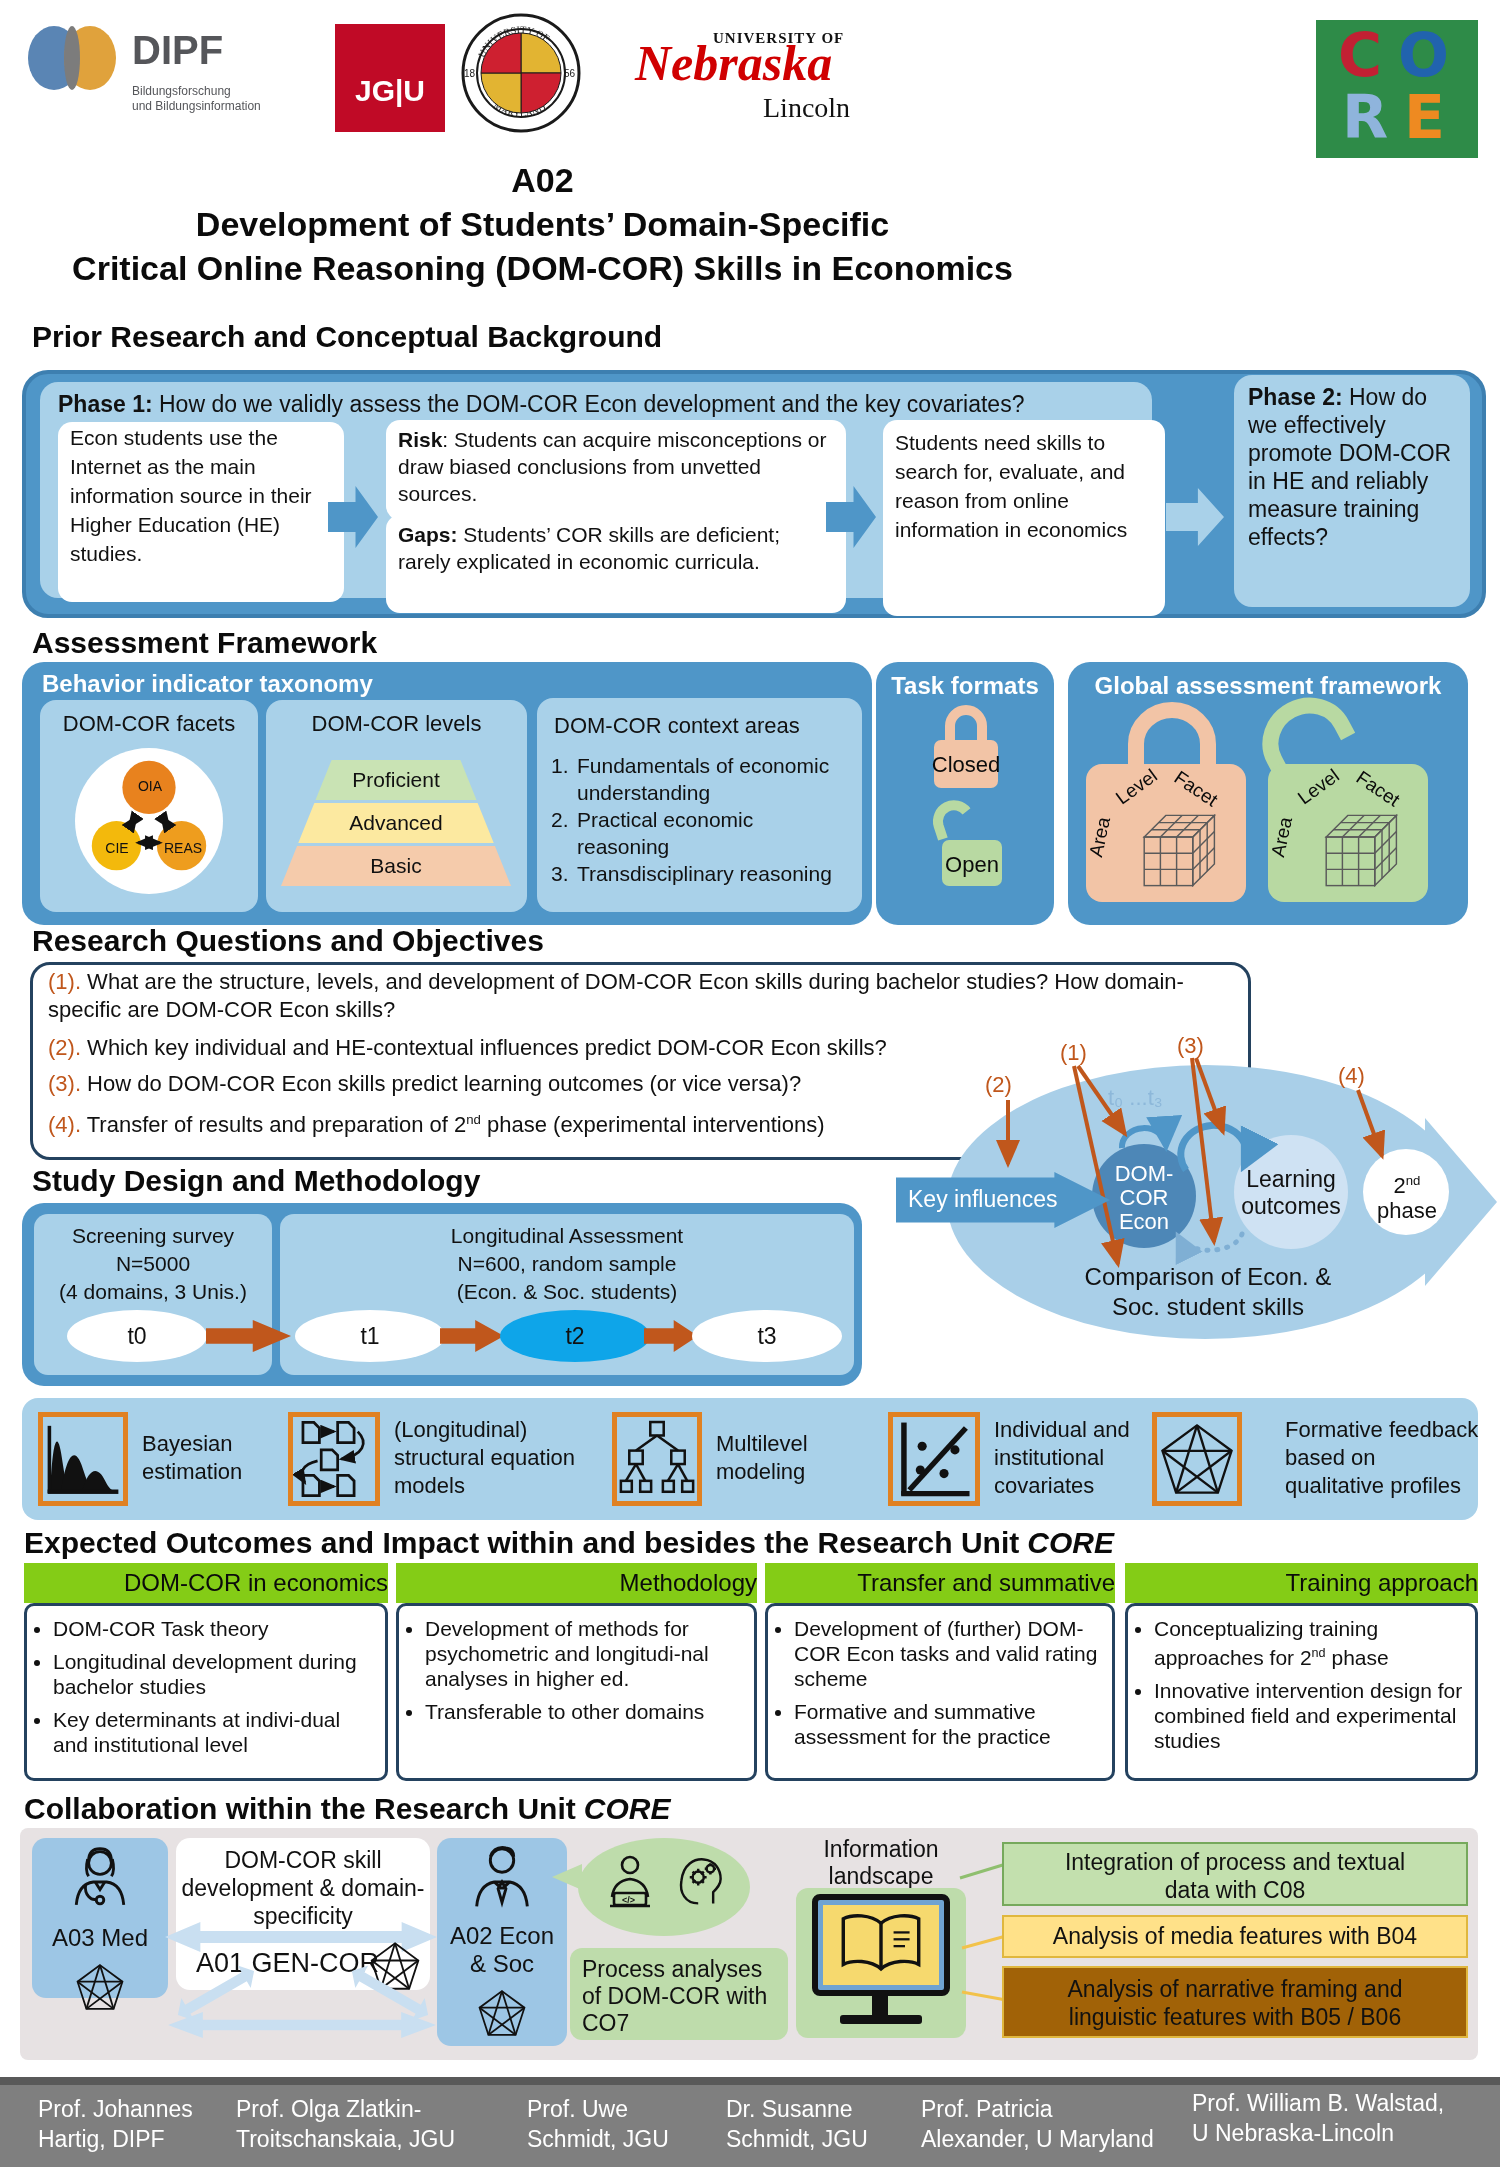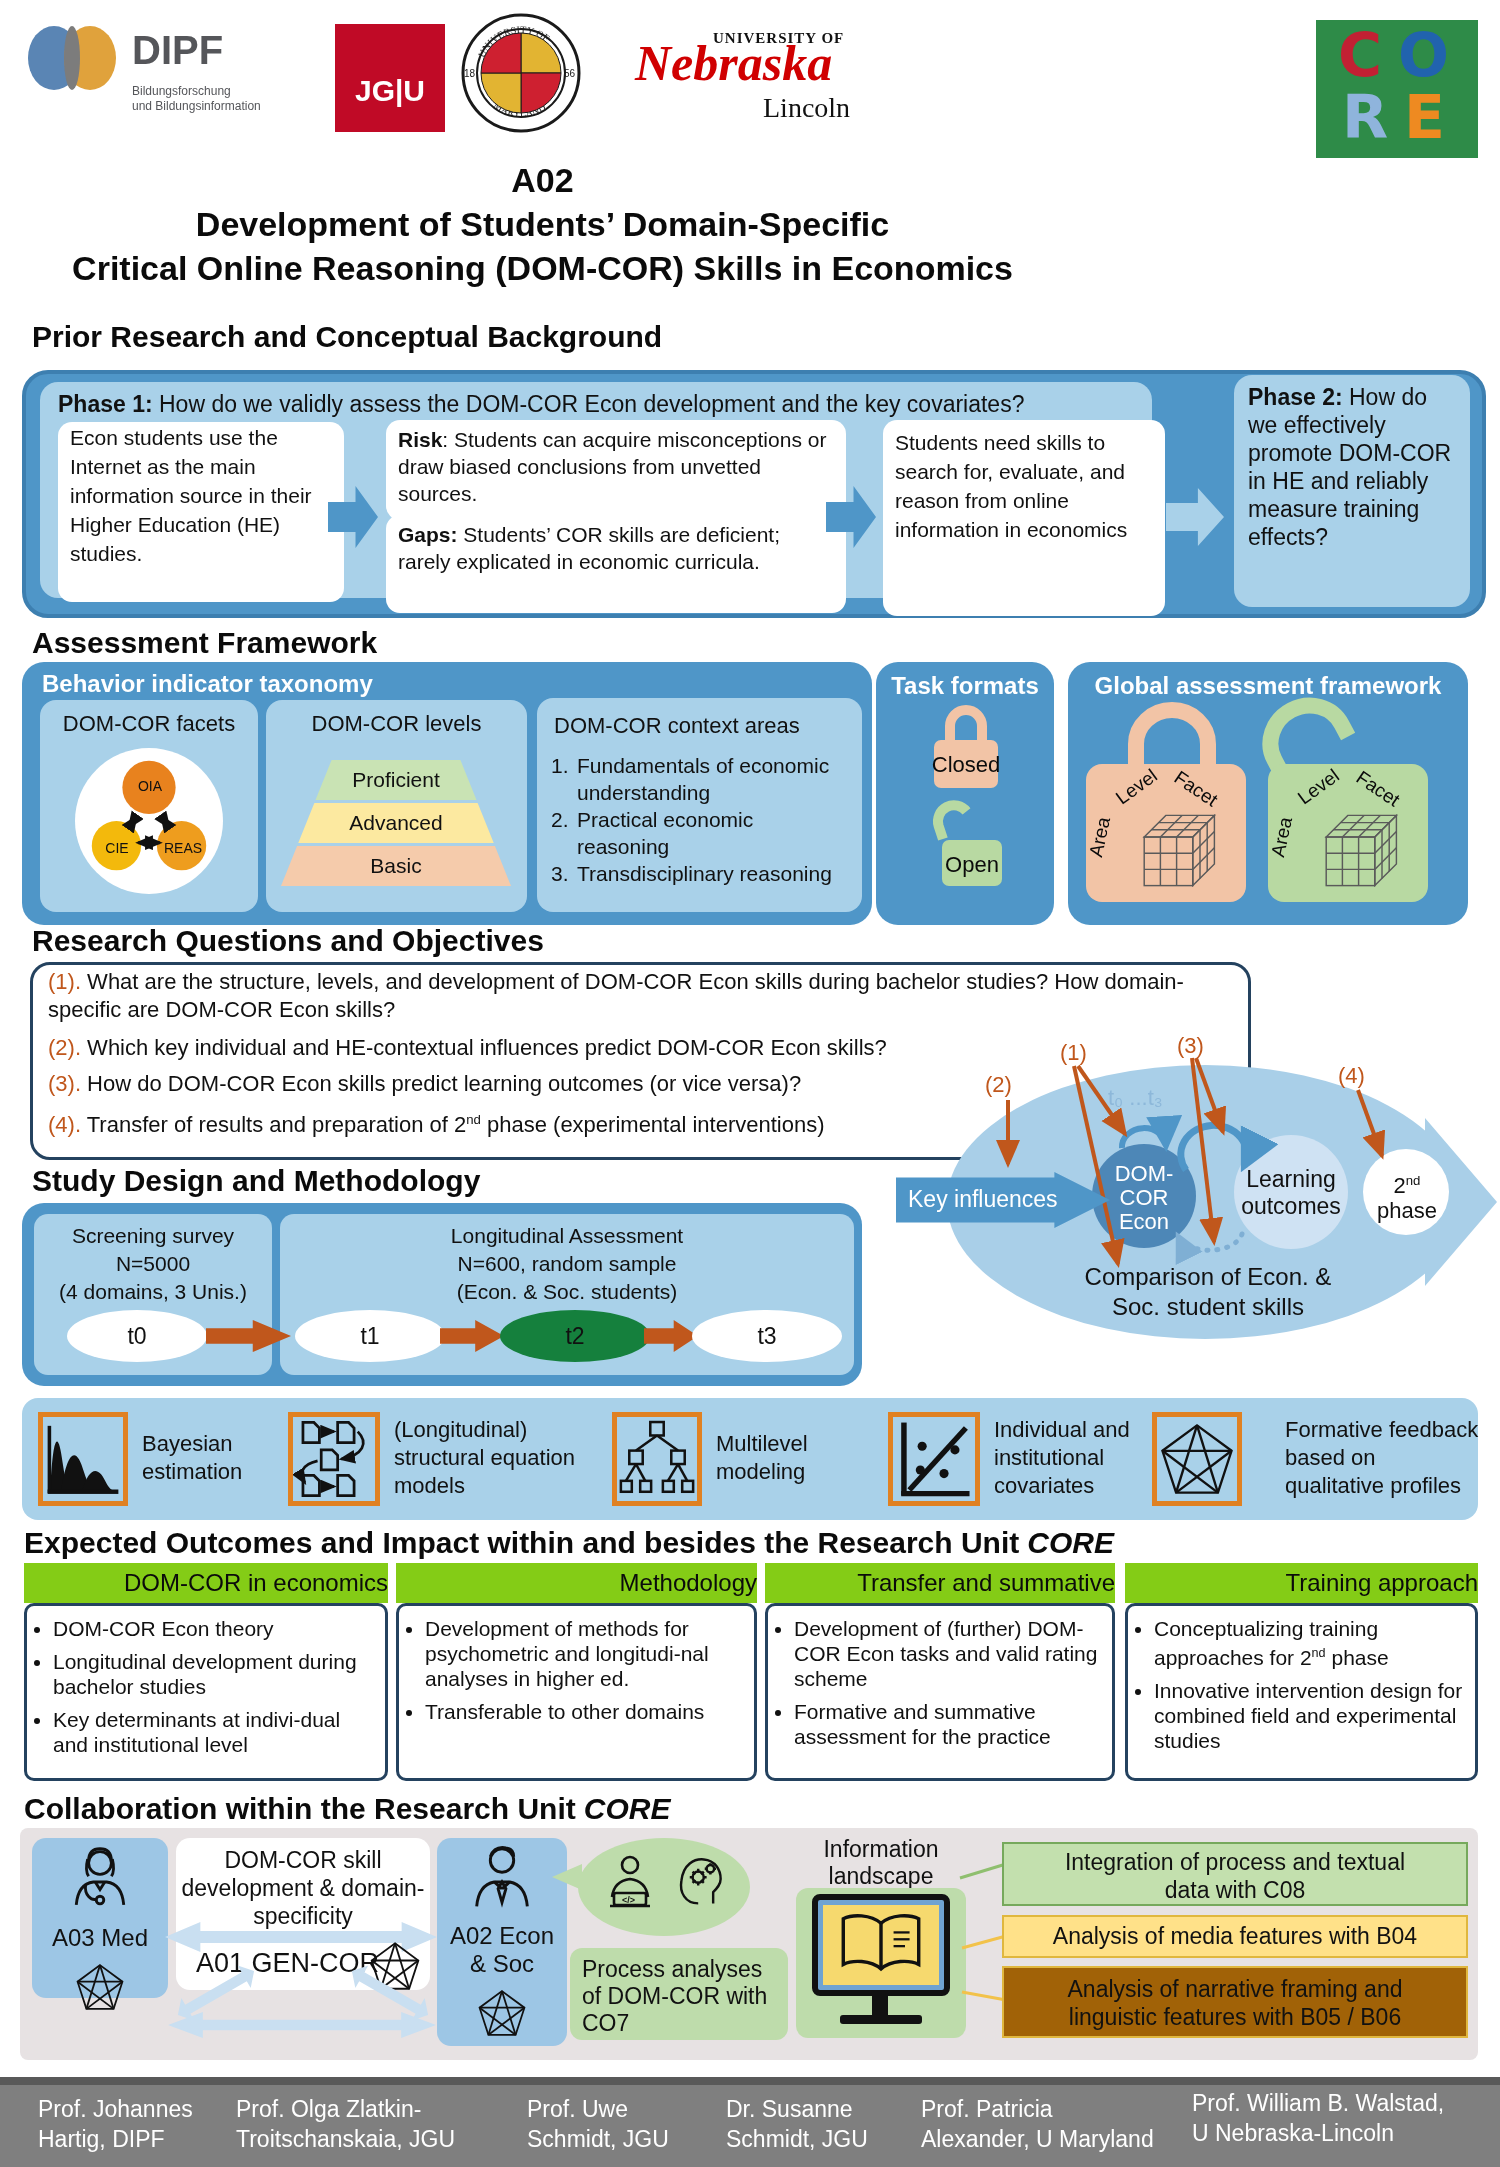--- a/index.html
+++ b/index.html
@@ -314,21 +314,21 @@
   <div class="abs lblue" style="left:280px;top:1214px;width:574px;height:161px;border-radius:14px"></div>
   <div class="abs ctr" style="left:280px;top:1222px;width:574px;font-size:21px;line-height:28px">
     <div>Longitudinal Assessment</div>
     <div>N=600, random sample</div>
     <div>(Econ. &amp; Soc. students)</div>
   </div>
   <div class="abs ctr" style="left:67px;top:1310px;width:140px;height:52px;background:#fff;border-radius:50%;font-size:23px;line-height:52px"><span>t0</span></div>
   <div class="barrow" style="left:206px;top:1320px;width:85px;height:32px;background:#C0571C"></div>
   <div class="abs ctr" style="left:295px;top:1310px;width:150px;height:52px;background:#fff;border-radius:50%;font-size:23px;line-height:52px"><span>t1</span></div>
   <div class="barrow" style="left:440px;top:1320px;width:64px;height:32px;background:#C0571C"></div>
-  <div class="abs ctr" style="left:500px;top:1310px;width:150px;height:52px;background:#15803d;border-radius:50%;font-size:23px;line-height:52px"><span>t2</span></div>
+  <div class="abs ctr" style="left:500px;top:1310px;width:150px;height:52px;background:#0ea5e9;border-radius:50%;font-size:23px;line-height:52px"><span>t2</span></div>
   <div class="barrow" style="left:644px;top:1320px;width:54px;height:32px;background:#C0571C"></div>
   <div class="abs ctr" style="left:692px;top:1310px;width:150px;height:52px;background:#fff;border-radius:50%;font-size:23px;line-height:52px"><span>t3</span></div>
 
   <div class="abs lblue" style="left:22px;top:1398px;width:1456px;height:122px;border-radius:16px"></div>
 
   <div class="abs" style="left:38px;top:1412px;width:90px;height:94px;border:5px solid #E08122;box-sizing:border-box">
     <svg width="80" height="84" viewBox="0 0 90 95" style="margin:0 0 0 0">
       <path d="M8 84 C11 18 17 14 22 52 C25 72 28 84 31 84 Z" fill="#111"></path>
       <path d="M20 84 C28 34 38 34 46 62 C50 74 54 84 58 84 Z" fill="#111"></path>
       <path d="M44 84 C52 56 62 56 70 72 C74 80 78 84 82 84 Z" fill="#111"></path>
@@ -408,21 +408,21 @@
   </div>
   <div class="abs t22" style="left:1285px;top:1416px;width:195px">Formative feedback based on qualitative profiles</div>
 
   <div class="sec-h" style="left:24px;top:1526px">
     <span>Expected Outcomes and Impact within and besides the Research Unit</span><span style="font-style:italic;margin-left:8px">CORE</span>
   </div>
 
   <div class="colhdr" style="left:24px;top:1563px;width:364px"><span>DOM-COR in economics</span></div>
   <div class="colbox" style="left:24px;top:1603px;width:358px;height:172px">
     <ul class="bullet-list">
-      <li>DOM-COR Econ theory</li>
+      <li>DOM-COR Task theory</li>
       <li>Longitudinal development during bachelor studies</li>
       <li>Key determinants at indivi-dual and institutional level</li>
     </ul>
   </div>
 
   <div class="colhdr" style="left:396px;top:1563px;width:361px"><span>Methodology</span></div>
   <div class="colbox" style="left:396px;top:1603px;width:355px;height:172px">
     <ul class="bullet-list">
       <li>Development of methods for psychometric and longitudi-nal analyses in higher ed.</li>
       <li>Transferable to other domains</li>

